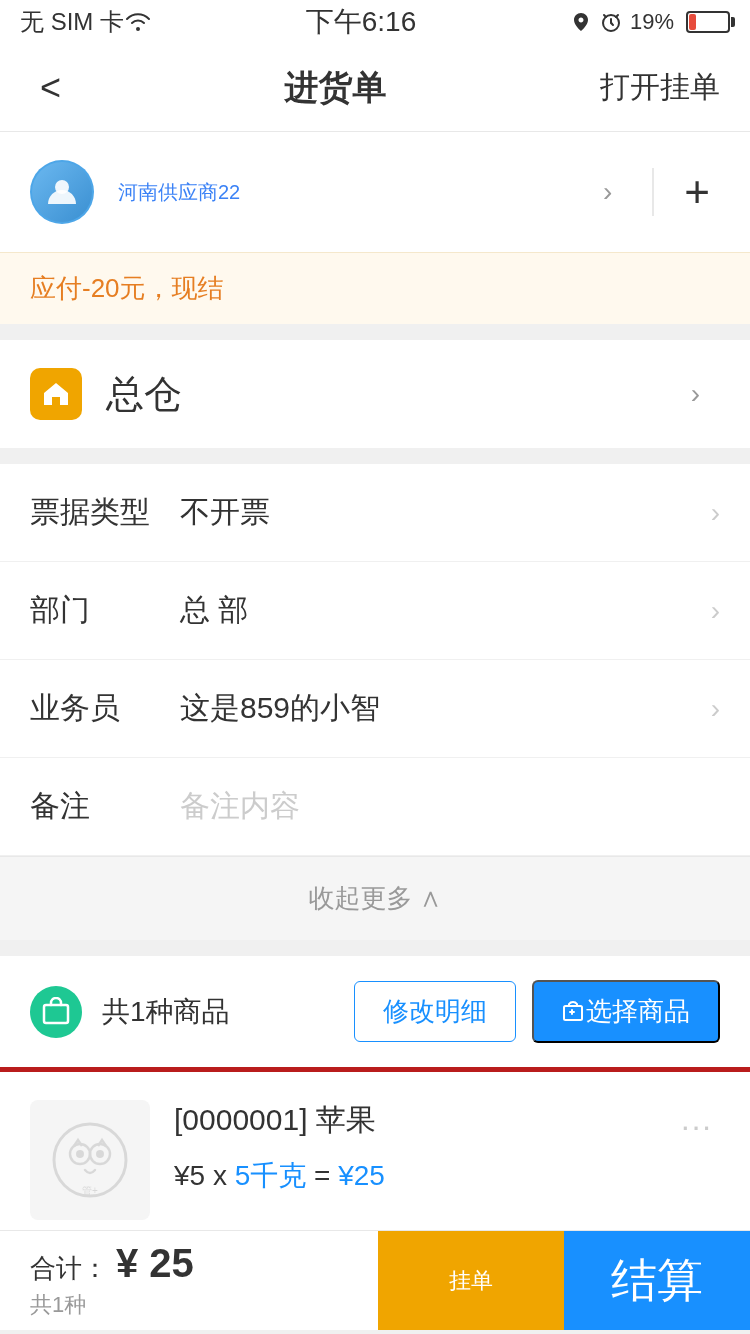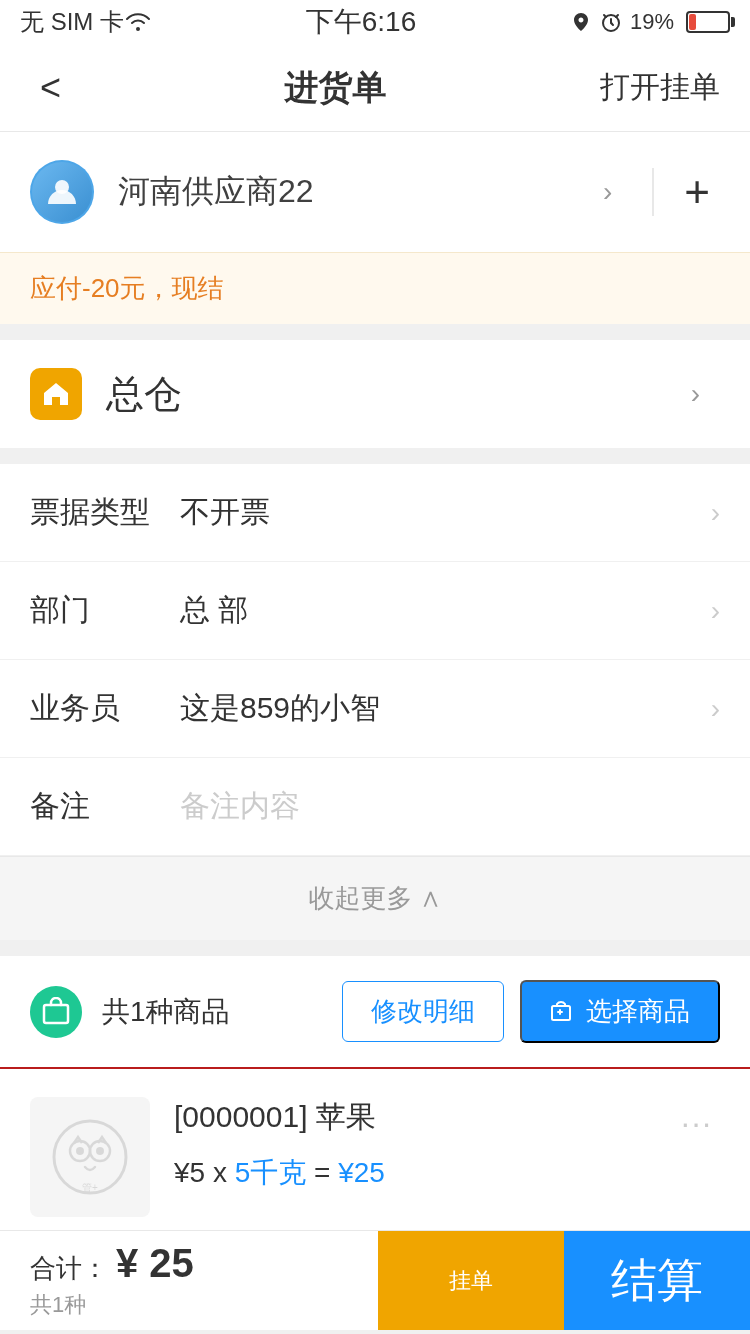--- a/index.html
+++ b/index.html
@@ -108,22 +108,22 @@
       overflow: hidden;
     }
     .supplier-avatar-inner {
       width: 60px; height: 60px;
       border-radius: 50%;
       background: linear-gradient(135deg, #6bb8f0, #3a8fd1);
       display: flex; align-items: center; justify-content: center;
     }
     .supplier-name {
       flex: 1;
-      font-size: 32px;
-      color: #404040;
+      font-size: 20px;
+      color: #3b82f6;
     }
     .chevron-right {
       color: #999;
       font-size: 28px;
       margin-right: 20px;
     }
     .supplier-divider {
       width: 2px;
       height: 48px;
       background: #e8e8e8;
@@ -201,21 +201,21 @@
       color: #999;
       border-top: 1px solid #e8e8e8;
     }
 
     
     .products-section { background: #fff; margin-bottom: 0; }
     .products-header {
       display: flex;
       align-items: center;
       padding: 24px 30px;
-      border-bottom: 2px solid #b91c1c;
+      border-bottom: 5px solid #b91c1c;
     }
     .products-icon {
       width: 52px; height: 52px;
       border-radius: 50%;
       background: #1ec893;
       display: flex; align-items: center; justify-content: center;
       margin-right: 20px;
       flex-shrink: 0;
     }
     .products-count {
@@ -234,21 +234,21 @@
       cursor: pointer;
     }
     .btn-select {
       background: #1890ff;
       color: #fff;
       font-size: 26px;
       padding: 12px 28px;
       border-radius: 6px;
       display: flex;
       align-items: center;
-      gap: 12px;
+      gap: 0;
       cursor: pointer;
       font-family: Liberation Mono, monospace;
     }
 
     
     .product-item {
       display: flex;
       align-items: flex-start;
       padding: 28px 30px;
     }

